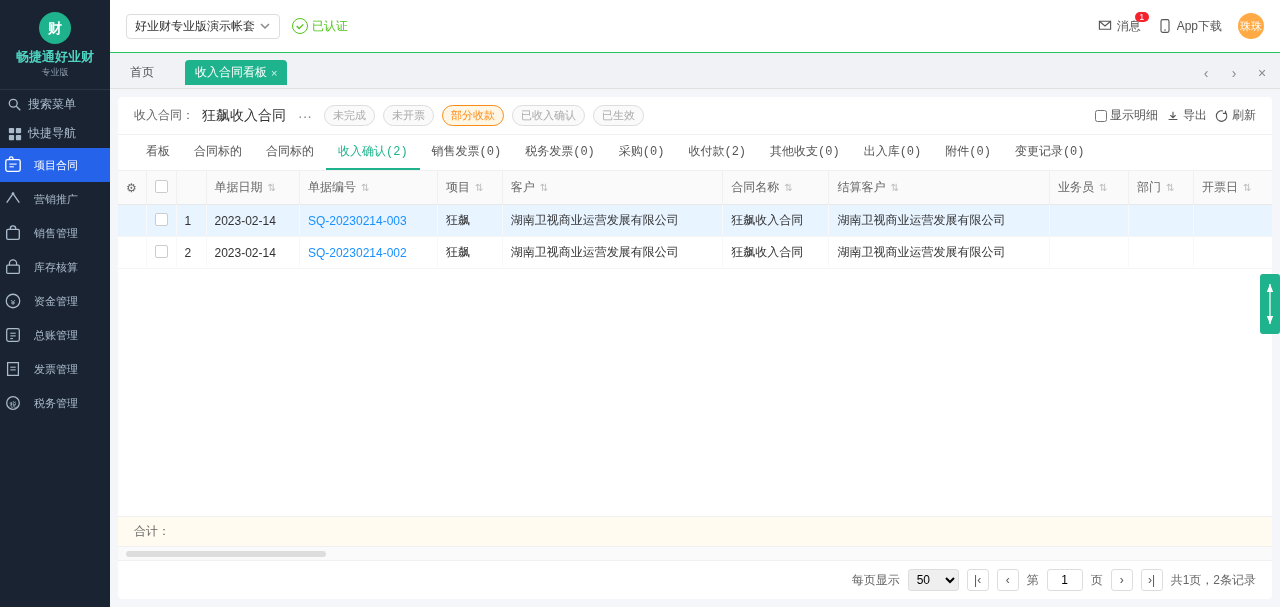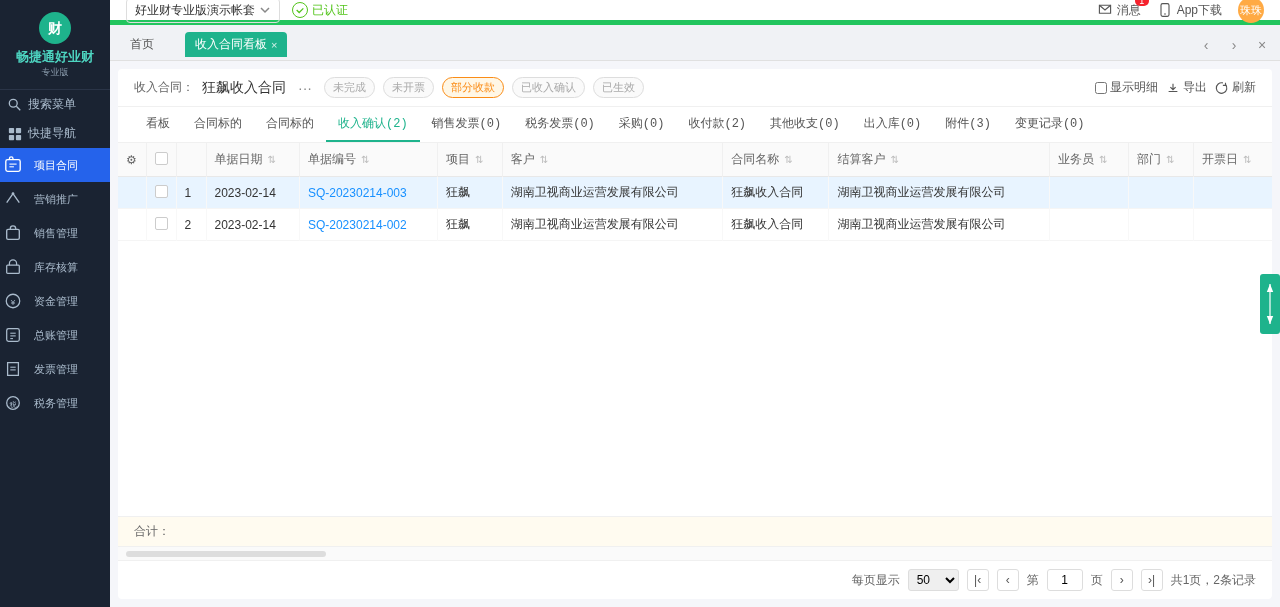--- a/index.html
+++ b/index.html
@@ -13,21 +13,21 @@
     .sidebar-search { display: flex; align-items: center; padding: 6px 8px; color: #aabbcc; cursor: pointer; font-size: 12px; gap: 6px; }
     .sidebar-nav { display: flex; align-items: center; padding: 6px 8px; color: #aabbcc; cursor: pointer; font-size: 12px; gap: 6px; }
     .sidebar-item { display: flex; flex-direction: row; align-items: center; padding: 8px 4px; color: #aabbcc; cursor: pointer; font-size: 11px; gap: 12px; }
     .sidebar-item.active { background: #2563eb; color: #fff; }
     .sidebar-item svg { width: 18px; height: 18px; }
 
     
     .main { flex: 1; display: flex; flex-direction: column; background: #f5f6fa; overflow: hidden; }
 
     
-    .topbar { background: #fff; border-bottom: 5px solid #22c55e; display: flex; align-items: center; padding: 0 16px; height: 25px; flex-shrink: 0; }
+    .topbar { background: #fff; border-bottom: 1px solid #22c55e; display: flex; align-items: center; padding: 0 16px; height: 53px; flex-shrink: 0; }
     .topbar-selector { display: flex; align-items: center; gap: 4px; border: 1px solid #ddd; border-radius: 4px; padding: 3px 8px; font-size: 12px; color: #333; cursor: pointer; }
     .topbar-selector svg { width: 12px; height: 12px; }
     .topbar-certified { display: flex; align-items: center; gap: 4px; color: #52c41a; font-size: 12px; margin-left: 12px; }
     .topbar-actions { margin-left: auto; display: flex; align-items: center; gap: 16px; }
     .topbar-action { display: flex; align-items: center; gap: 4px; color: #555; font-size: 12px; cursor: pointer; position: relative; }
     .badge { background: #f5222d; color: #fff; border-radius: 8px; font-size: 9px; padding: 0 4px; min-width: 14px; text-align: center; position: absolute; top: -6px; right: -8px; }
     .topbar-avatar { width: 26px; height: 26px; border-radius: 50%; background: #ffaa44; display: flex; align-items: center; justify-content: center; color: #fff; font-size: 11px; }
 
     
     .tabbar { background: #f0f2f5; border-bottom: 1px solid #e0e0e0; display: flex; align-items: center; padding: 4px 8px 0; flex-shrink: 0; height: 36px; gap: 19px; }
@@ -313,21 +313,21 @@
       <div class="subtab">
         <span>收付款(2)</span>
       </div>
       <div class="subtab">
         <span>其他收支(0)</span>
       </div>
       <div class="subtab">
         <span>出入库(0)</span>
       </div>
       <div class="subtab">
-        <span>附件(3)</span>
+        <span>附件(0)</span>
       </div>
       <div class="subtab">
         <span>变更记录(0)</span>
       </div>
     </div>
 
     <div class="table-wrap">
       <table class="data-table">
         <thead>
           <tr>

